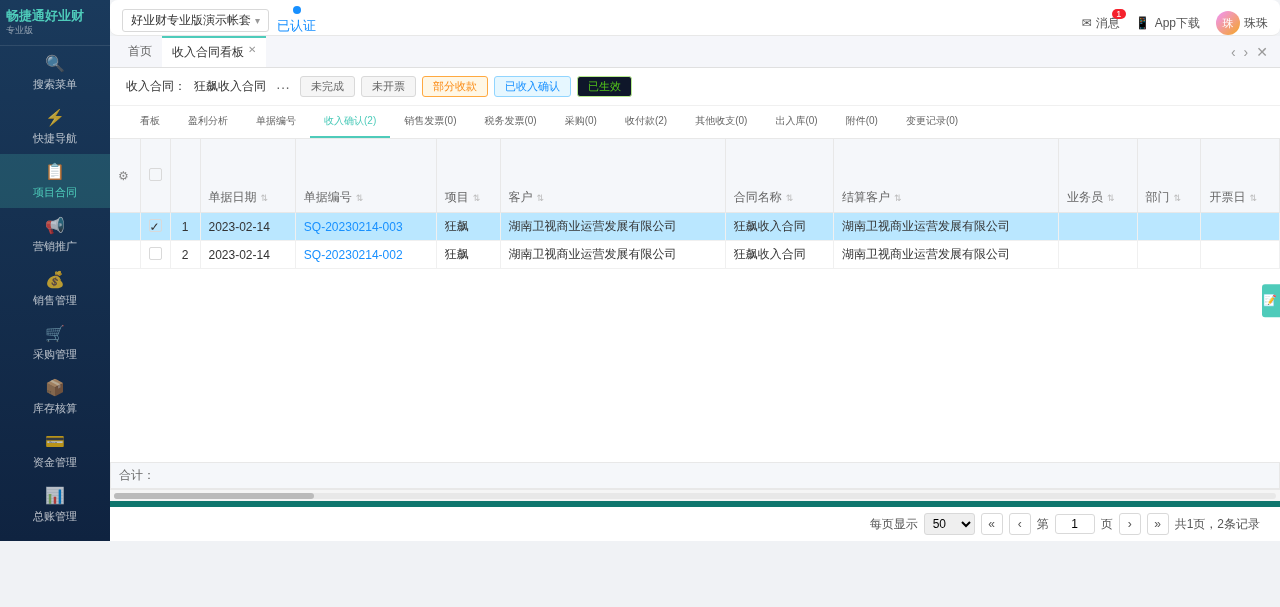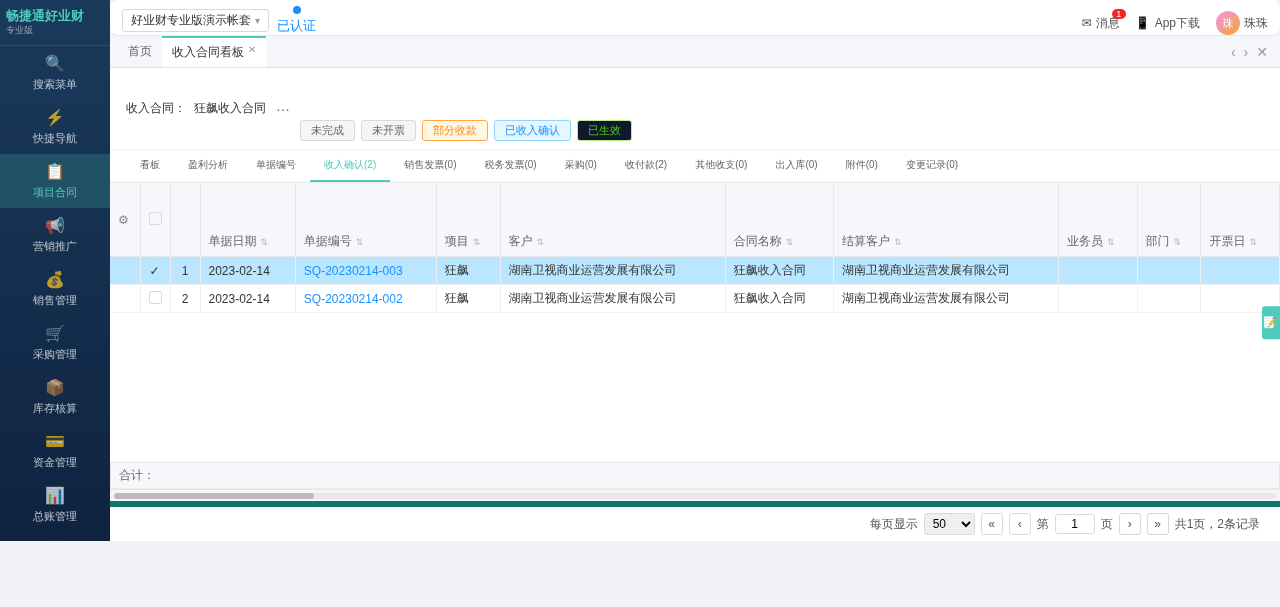--- a/index.html
+++ b/index.html
@@ -36,21 +36,21 @@
     .tab-close { color: #999; font-size: 10px; cursor: pointer; }
     .tab-nav-btn { color: #999; cursor: pointer; padding: 0 4px; font-size: 14px; }
 
     
     .content-area { flex: 1; overflow: hidden; display: flex; flex-direction: column; background: #fff; }
 
     
     .contract-header { padding: 8px 16px; display: flex; align-items: center; justify-content: space-between; border-bottom: 1px solid #f0f0f0; flex-shrink: 0; }
     .contract-title { display: flex; align-items: center; gap: 8px; }
     .contract-status-row { display: flex; align-items: center; gap: 6px; }
-    .status-btn { padding: 2px 10px; border-radius: 3px; font-size: 11px; border: 1px solid #d9d9d9; cursor: pointer; background: #f5f5f5; color: #666; margin-top: 44px; }
+    .status-btn { padding: 2px 10px; border-radius: 3px; font-size: 11px; border: 1px solid #d9d9d9; cursor: pointer; background: #f5f5f5; color: #666; }
     .status-btn.orange { background: #fff7e6; border-color: #ffa940; color: #fa8c16; }
     .status-btn.blue { background: #e6f7ff; border-color: #91d5ff; color: #1890ff; }
     .status-btn.green { background: #0f172a; border-color: #b7eb8f; color: #52c41a; }
     .contract-actions { display: flex; align-items: center; gap: 8px; }
     .action-btn { padding: 3px 8px; border: 1px solid #d9d9d9; border-radius: 3px; font-size: 12px; cursor: pointer; background: #fff; color: #555; display: flex; align-items: center; gap: 3px; }
     .more-btn { cursor: pointer; color: #666; font-size: 14px; }
 
     
     .nav-tabs { display: flex; border-bottom: 1px solid #e8e8e8; padding: 0 16px; flex-shrink: 0; background: #fff; }
     .nav-tab { padding: 8px 14px; font-size: 10px; color: #666; cursor: pointer; border-bottom: 2px solid transparent; white-space: nowrap; }

